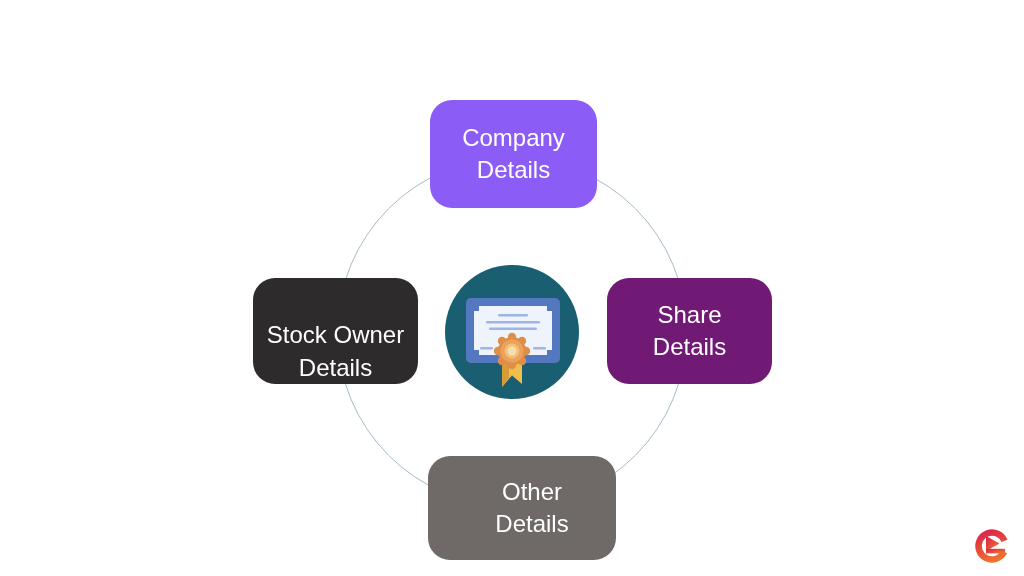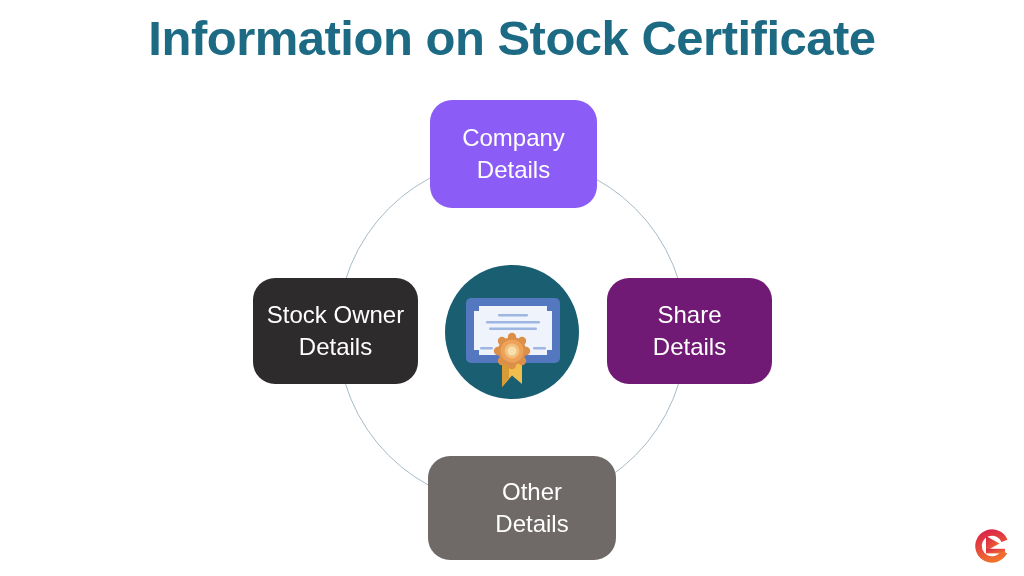--- a/index.html
+++ b/index.html
@@ -69,30 +69,29 @@
     letter-spacing: 2.5px;
     color: #6D6E71;
     font-weight: 400;
   }
 </style>
 </head>
 <body>
 
 <div class="stage">
 
-  <h1 class="page-title" style="color: rgb(28, 106, 132);">Information on Stock Certificate</h1>
 
   <div class="ring" style="border-color: rgb(167, 188, 199);"></div>
 
   <div class="node node-company" style="background: #8b5cf6; border-radius: 22px;">
     <span class="node-label">Company
 Details</span>
   </div>
 
-  <div class="node node-stock-owner" style="background: rgb(45, 43, 43);">
+  <div class="node node-stock-owner" style="background: rgb(45, 43, 43); align-items: flex-end;">
     <span class="node-label">Stock Owner
 Details</span>
   </div>
 
   <div class="node node-share" style="background: #701a75;">
     <span class="node-label">Share
 Details</span>
   </div>
 
   <div class="node node-other" style="background: rgb(111, 106, 103); padding-left: 20px;">

